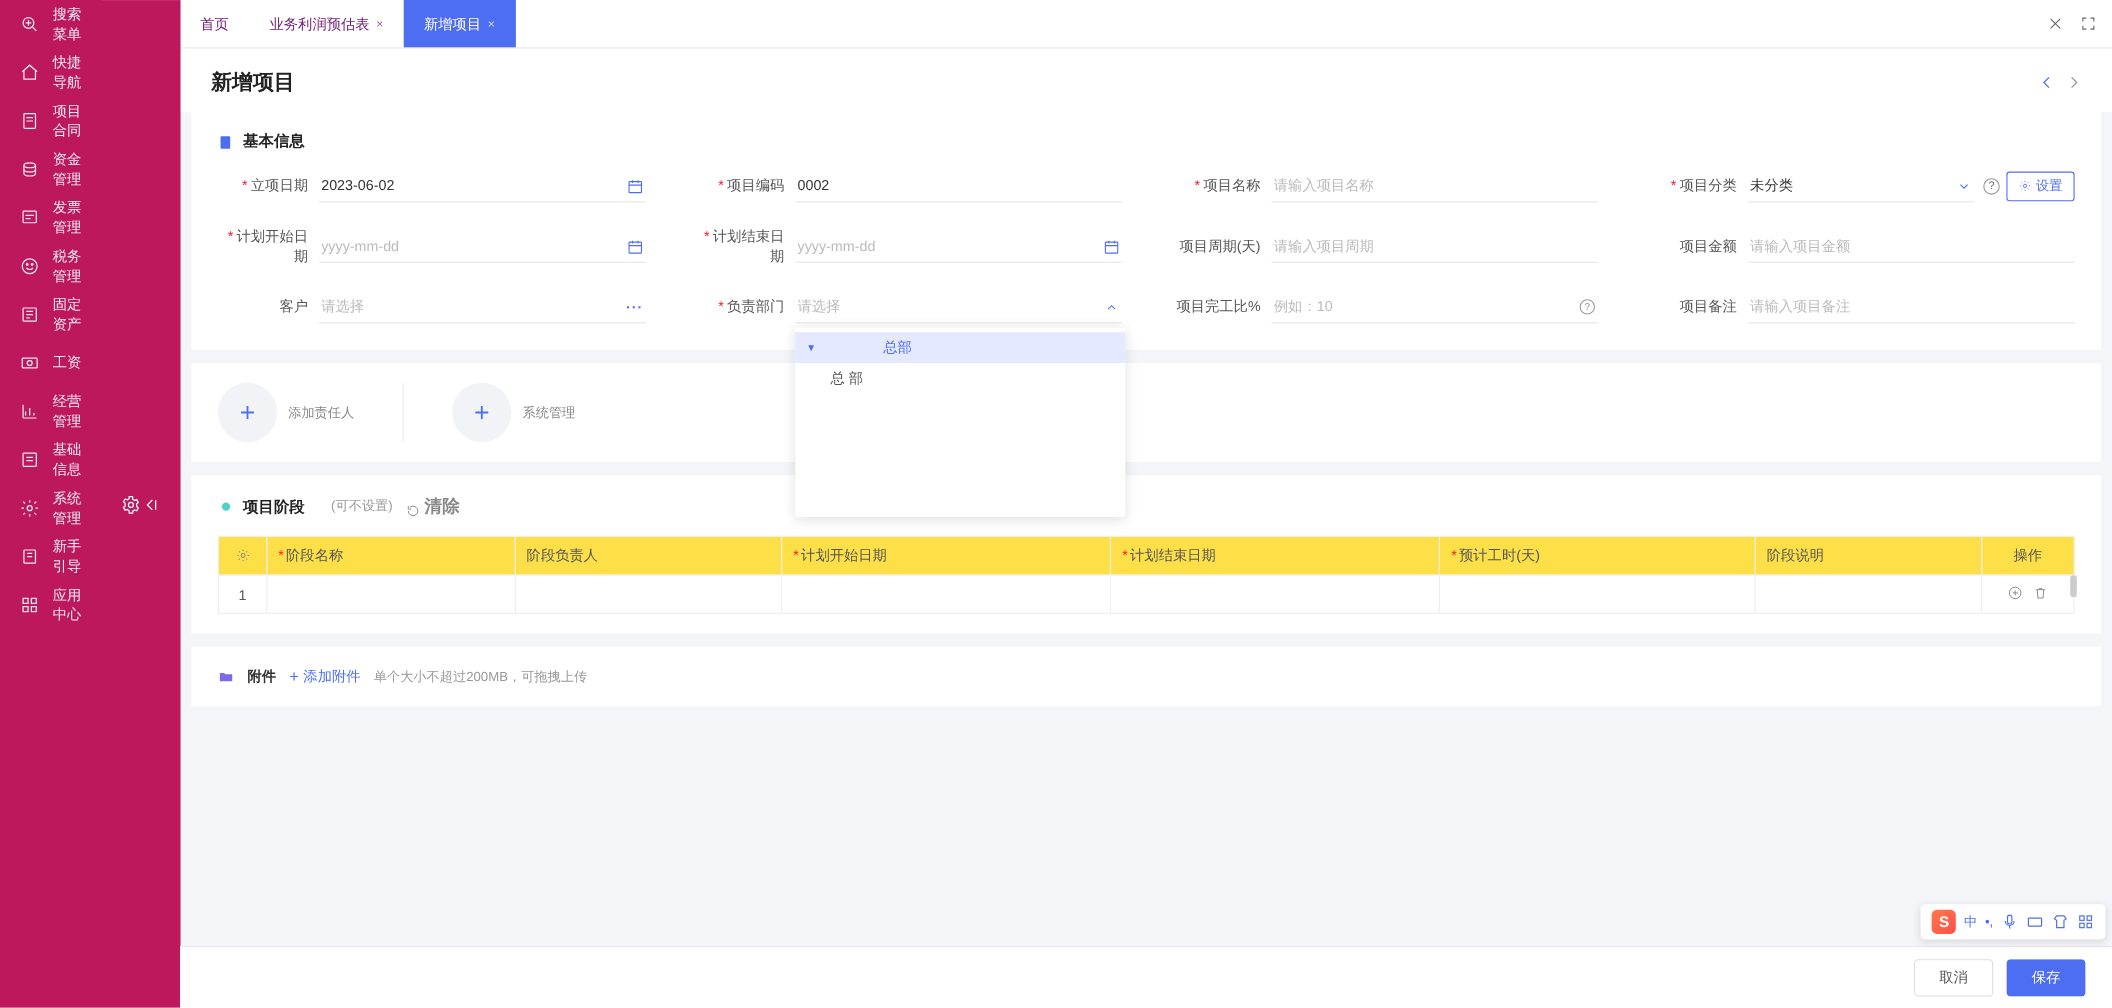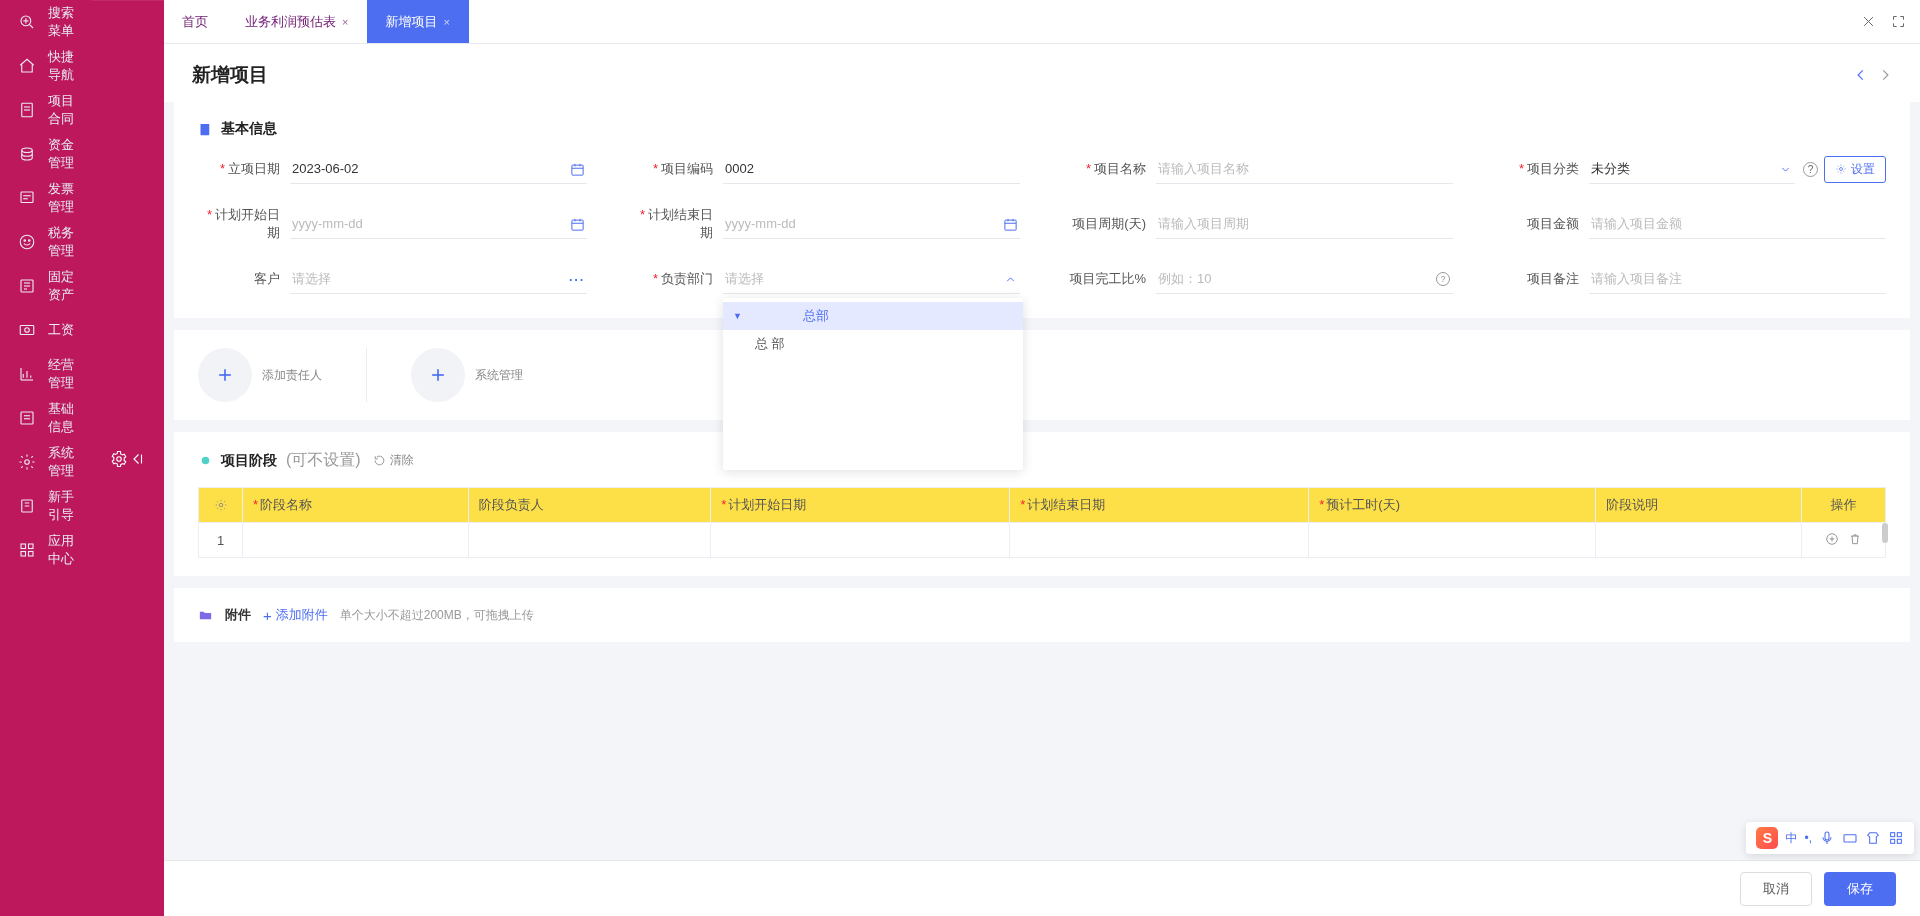--- a/index.html
+++ b/index.html
@@ -31,22 +31,22 @@
 .page-header h1 { font-size: 19px; font-weight: 600; color: #222; }
 .page-header .nav { display: flex; gap: 10px; }
 .page-header .nav .chev { width: 14px; height: 14px; cursor: pointer; color: #999; display: inline-flex; align-items: center; justify-content: center; }
 .page-header .nav .chev.active { color: #4e6ef2; }
 
 .panel { background: #fff; margin: 0 10px 12px 10px; padding: 18px 24px; }
 .panel:first-of-type { margin-top: 0; }
 
 .section-title { display: flex; align-items: center; gap: 8px; font-size: 14px; font-weight: 600; color: #222; margin-bottom: 16px; }
 .section-title .ico { width: 15px; height: 15px; display: inline-flex; align-items: center; justify-content: center; }
-.section-title .sub { font-weight: 400; color: #999; font-size: 16px; margin-left: 1px; }
-.section-title .clear { display: inline-flex; align-items: center; gap: 4px; color: #888; font-size: 12px; font-weight: 400; cursor: pointer; margin-left: 4px; }
+.section-title .sub { font-weight: 400; color: #999; font-size: 12px; margin-left: 16px; }
+.section-title .clear { display: inline-flex; align-items: flex-end; gap: 4px; color: #888; font-size: 16px; font-weight: 700; cursor: pointer; margin-left: 4px; }
 
 
 .form-row { display: flex; gap: 44px; margin-bottom: 22px; }
 .form-item { flex: 1; display: flex; align-items: center; min-width: 0; }
 .form-item .label { width: 92px; text-align: right; color: #555; font-size: 13px; padding-right: 10px; flex-shrink: 0; }
 .form-item .label .req { color: #f5222d; margin-right: 3px; }
 .form-item .control { flex: 1; position: relative; display: flex; align-items: center; min-width: 0; }
 .form-item .control input, .form-item .control .select-display { width: 100%; height: 30px; border: none; border-bottom: 1px solid #e6e6ec; padding: 0 26px 0 2px; font-size: 13px; outline: none; background: transparent; color: #333; }
 .form-item .control input::placeholder { color: #bbb; }
 .form-item .control .select-display { display: flex; align-items: center; cursor: pointer; }

